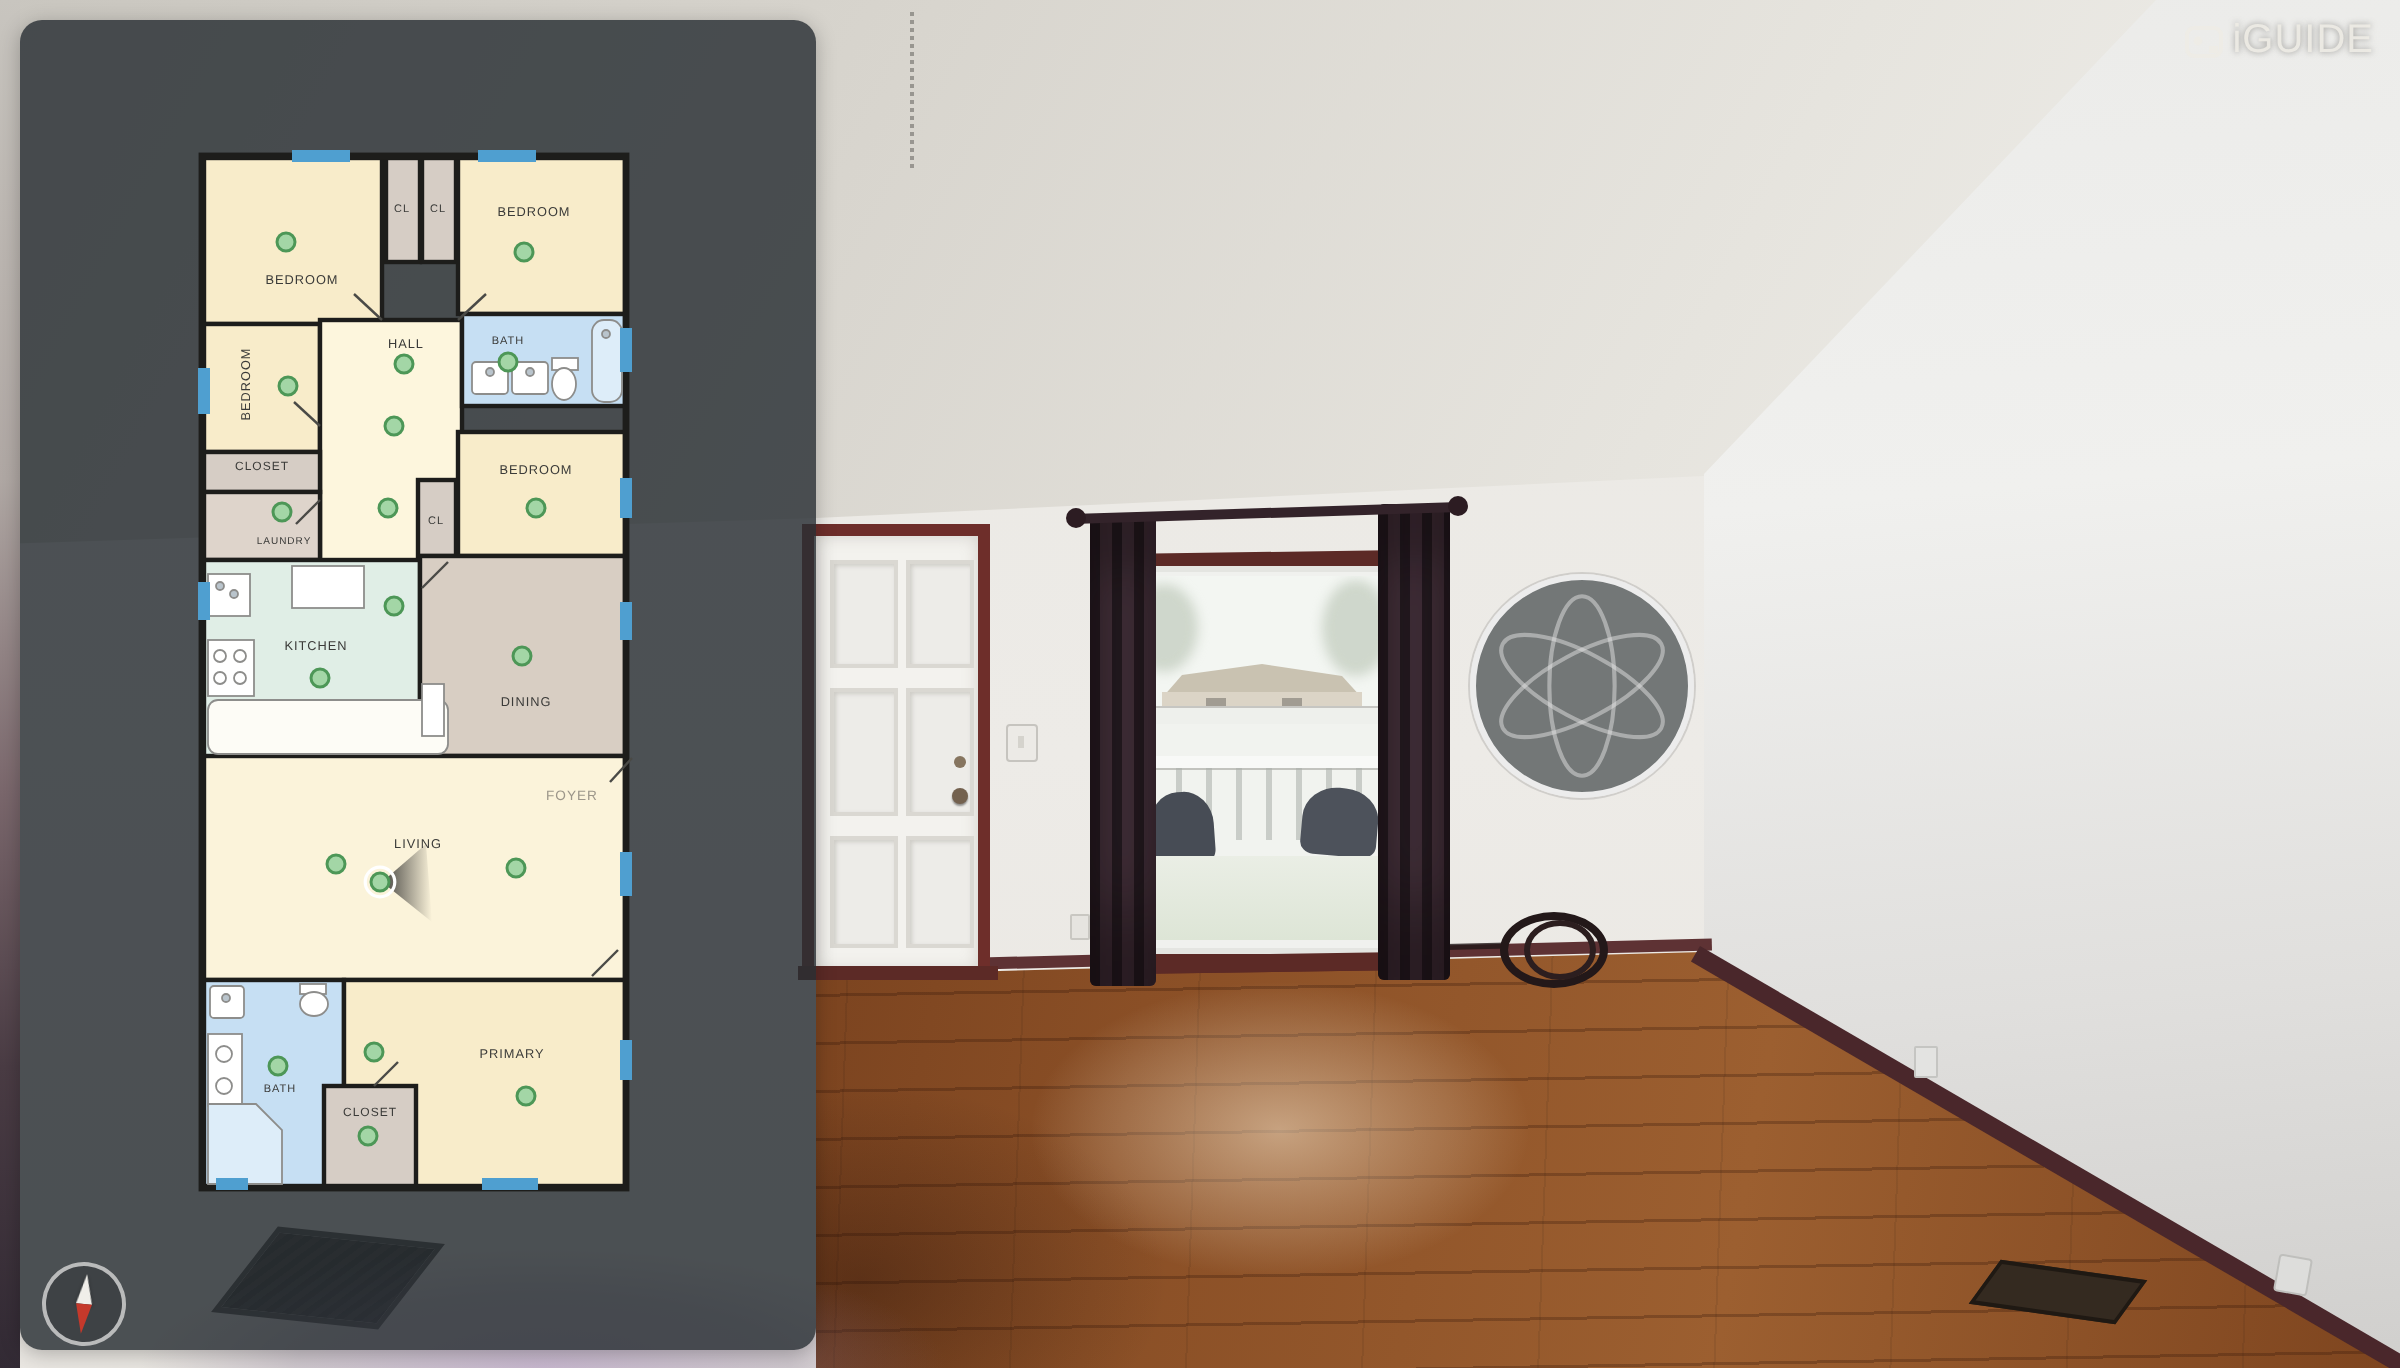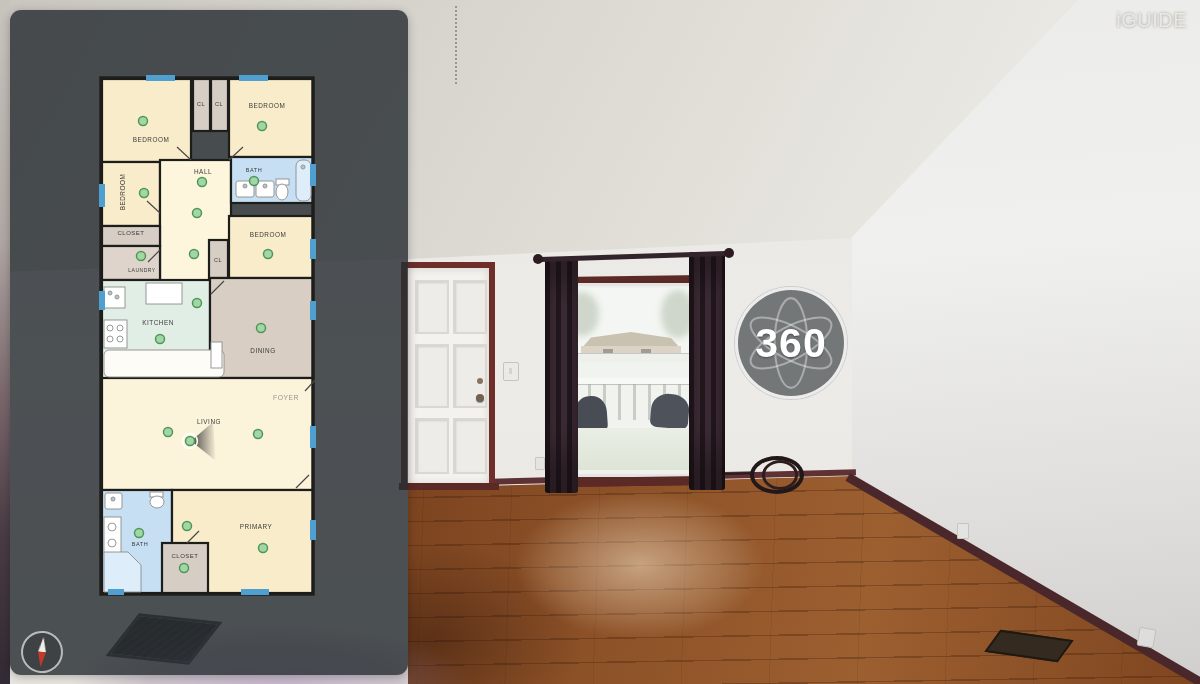--- a/index.html
+++ b/index.html
@@ -174,21 +174,20 @@
   </div>
 
   <div class="abs badge">
     <svg viewBox="0 0 100 100">
       <g fill="none" stroke="rgba(225,225,225,0.5)" stroke-width="2">
         <ellipse cx="50" cy="50" rx="44" ry="16" transform="rotate(90 50 50)"></ellipse>
         <ellipse cx="50" cy="50" rx="44" ry="16" transform="rotate(28 50 50)"></ellipse>
         <ellipse cx="50" cy="50" rx="44" ry="16" transform="rotate(152 50 50)"></ellipse>
       </g>
     </svg>
-    <span>360</span>
   </div>
 
   <div class="abs logo">
     <svg width="20" height="18" viewBox="0 0 20 18">
       <rect x="1.5" y="2" width="17" height="14" rx="3.5" fill="none" stroke="rgba(238,236,229,0.92)" stroke-width="2"></rect>
       <circle cx="7" cy="8.5" r="2.2" fill="rgba(238,236,229,0.92)"></circle>
       <rect x="12.5" y="11" width="4.5" height="3.5" fill="rgba(238,236,229,0.92)"></rect>
     </svg>
     <span>iGUIDE</span>
   </div>

